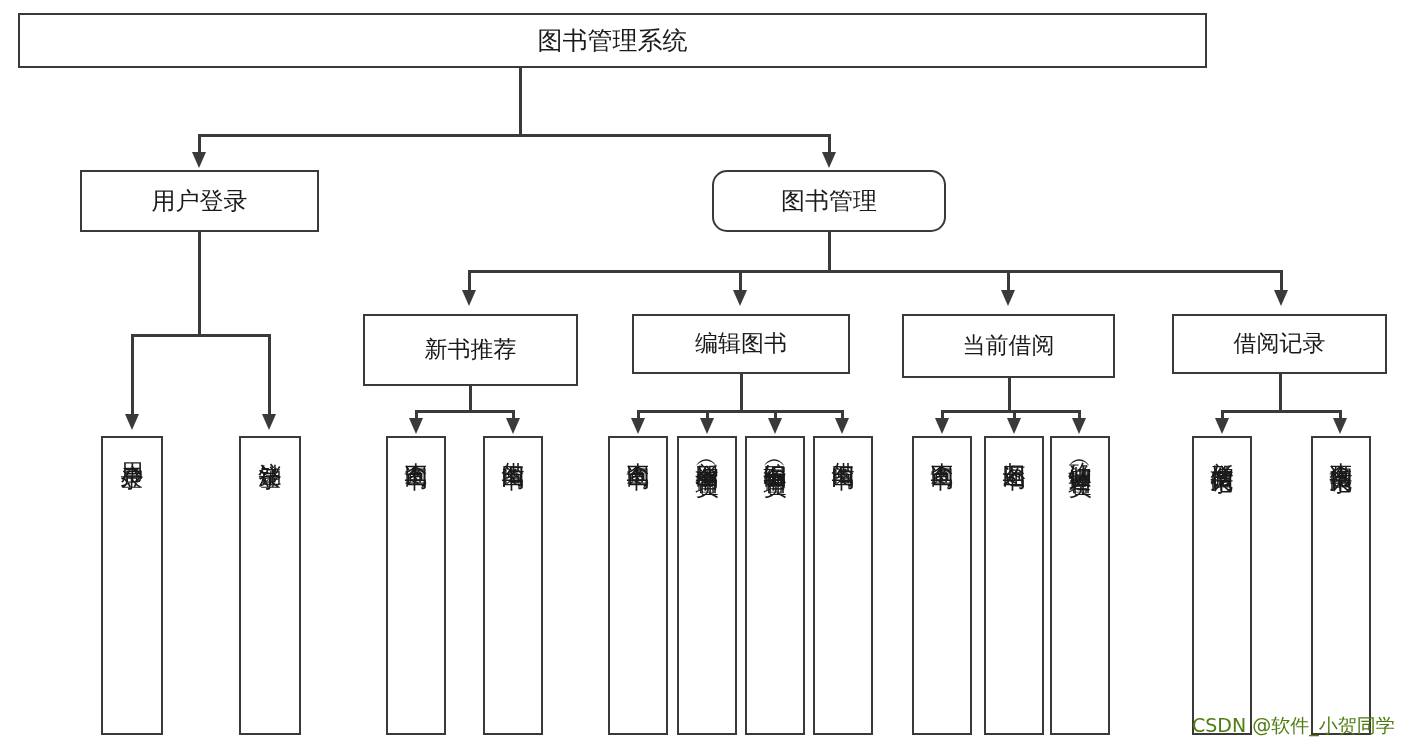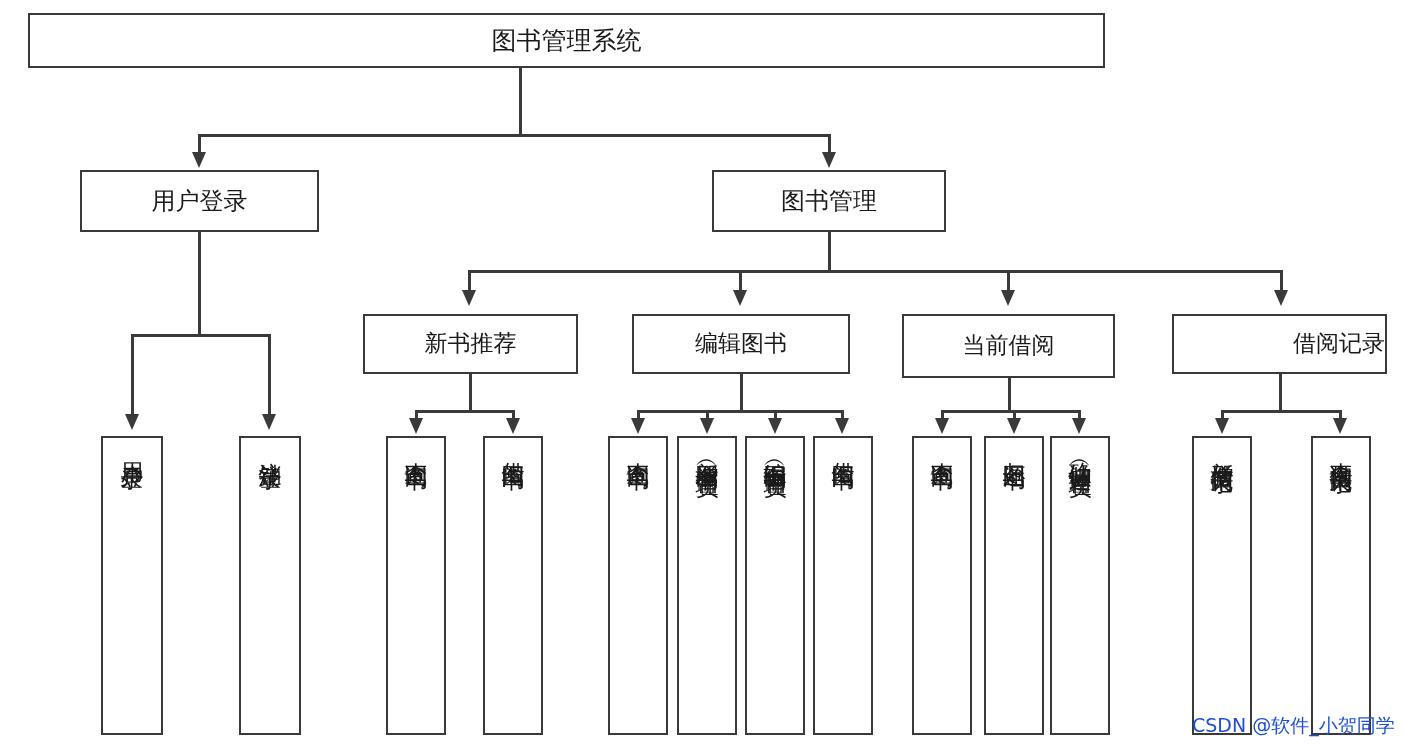--- a/index.html
+++ b/index.html
@@ -68,21 +68,21 @@
     width: 0;
     height: 0;
     border-left: 7px solid transparent;
     border-right: 7px solid transparent;
     border-top: 16px solid #3a3a3a;
   }
 
   
   #watermark {
     position: absolute;
-    color: #1d4ed8;
+    color: #4d7c0f;
     font-size: 19px;
     white-space: nowrap;
     font-family: "DejaVu Sans", "Liberation Sans", sans-serif;
   }
 </style>
 </head>
 <body>
 
 <div id="canvas">
 
@@ -138,41 +138,41 @@
   <div class="arrow" style="left:1007px; top:418px;"></div>
   <div class="arrow" style="left:1072px; top:418px;"></div>
 
   <div class="vline" style="left:1279px; top:374px; height:38px;"></div>
   <div class="hline" style="left:1221px; top:410px; width:120px;"></div>
   <div class="vline" style="left:1221px; top:410px; height:10px;"></div>
   <div class="vline" style="left:1339px; top:410px; height:10px;"></div>
   <div class="arrow" style="left:1215px; top:418px;"></div>
   <div class="arrow" style="left:1333px; top:418px;"></div>
 
-  <div class="node root" style="left:28px; top:13px; width:1077px; height:55px;">
+  <div class="node root" style="left:18px; top:13px; width:1189px; height:55px;">
     <span class="label">图书管理系统</span>
   </div>
 
   <div class="node level2" style="left:80px; top:170px; width:239px; height:62px;">
     <span class="label">用户登录</span>
   </div>
-  <div class="node level2" style="left:712px; top:170px; width:234px; height:62px;">
+  <div class="node level2" style="left:712px; top:170px; width:234px; height:62px;border-radius:15px;">
     <span class="label">图书管理</span>
   </div>
 
-  <div class="node level3" style="left:363px; top:314px; width:215px; height:60px;">
+  <div class="node level3" style="left:363px; top:314px; width:215px; height:72px;">
     <span class="label">新书推荐</span>
   </div>
   <div class="node level3" style="left:632px; top:314px; width:218px; height:60px;">
     <span class="label">编辑图书</span>
   </div>
   <div class="node level3" style="left:902px; top:314px; width:213px; height:64px;">
     <span class="label">当前借阅</span>
   </div>
-  <div class="node level3" style="left:1172px; top:314px; width:215px; height:60px;justify-content:flex-end;">
+  <div class="node level3" style="left:1172px; top:314px; width:215px; height:60px;">
     <span class="label">借阅记录</span>
   </div>
 
   <div class="node leaf" style="left:101px; top:436px; width:62px; height:299px;">
     <span class="label">用户登录</span>
   </div>
   <div class="node leaf" style="left:239px; top:436px; width:62px; height:299px;">
     <span class="label">注销登录</span>
   </div>
 

